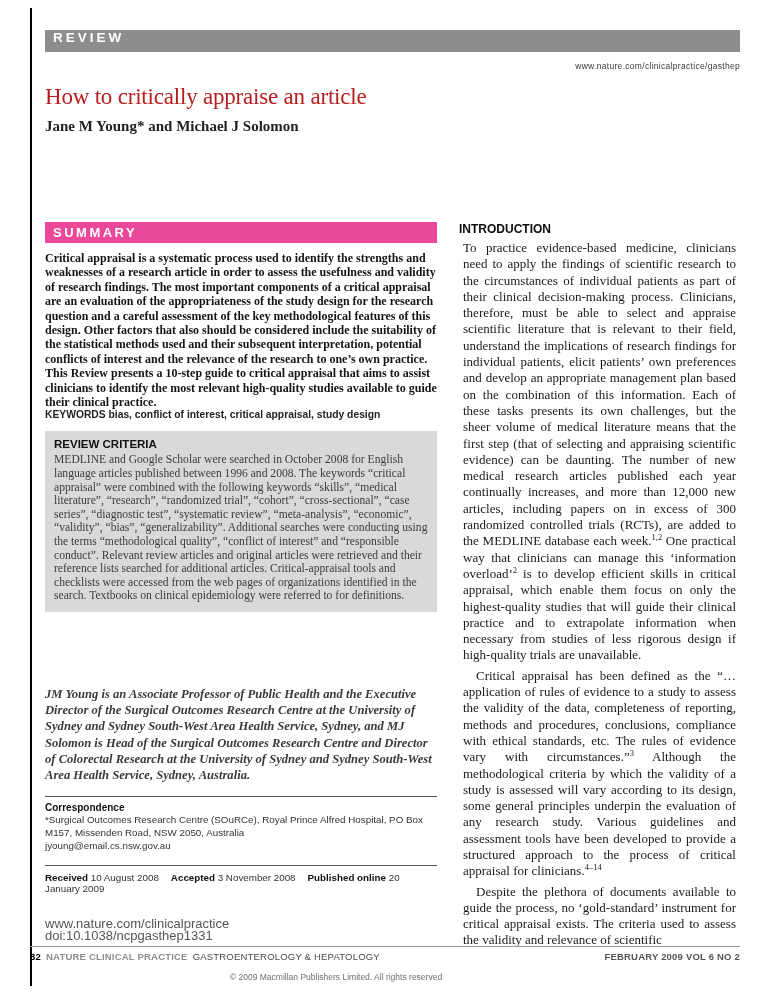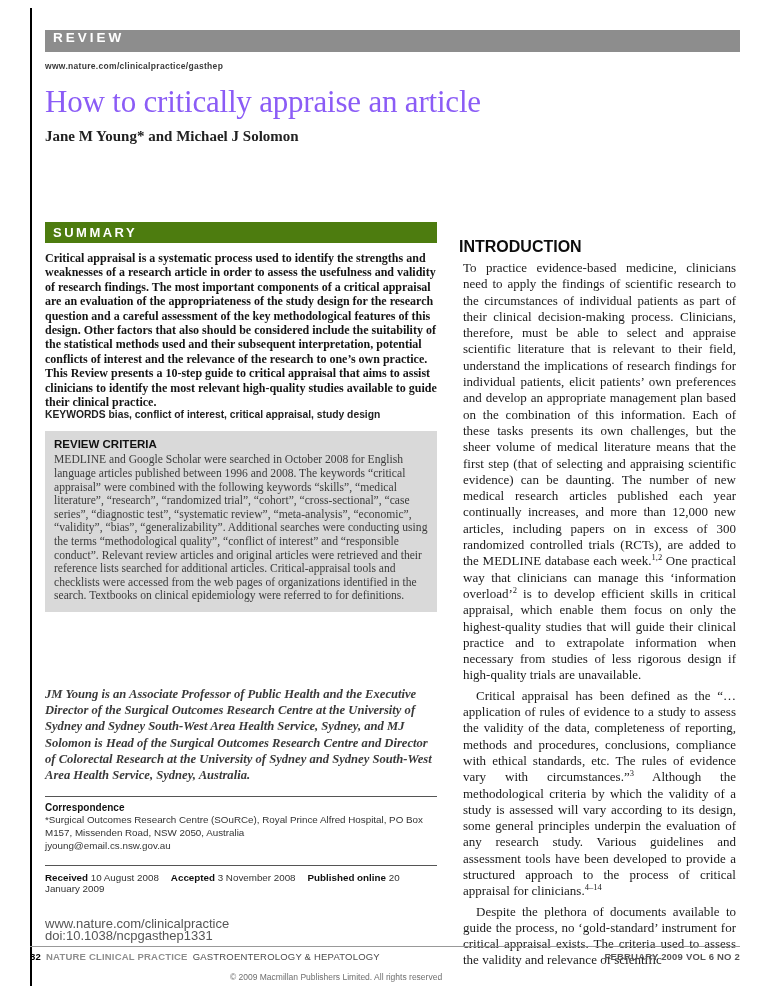--- a/index.html
+++ b/index.html
@@ -5,52 +5,52 @@
   html,body{margin:0;padding:0;background:#fff;}
   .page{position:relative;width:768px;height:994px;background:#ffffff;overflow:hidden;
         font-family:"Liberation Serif", serif;color:#1a1a1a;}
   .vline{position:absolute;left:30px;top:8px;width:2px;height:978px;background:#000;}
 
   
   .header{position:absolute;left:45px;top:30px;width:695px;}
   .kicker-bar{background:#8d8d8d;height:22px;display:flex;}
   .kicker-bar span{color:#fff;font-family:"Liberation Sans",sans-serif;font-weight:bold;
                    font-size:13.5px;letter-spacing:3px;padding-left:8px;}
-  .journal-url{margin-top:9px;font-family:"Liberation Sans",sans-serif;font-weight:bold;
-               font-size:8.5px;color:#3a3a3a;letter-spacing:.3px;}
-  .article-title{margin-top:13px;font-size:31px;color:#8b5cf6;letter-spacing:-.2px;}
+  .journal-url{margin-top:9px;font-family:"Liberation Sans",sans-serif;font-weight:normal;
+               font-size:8.5px;color:#3a3a3a;letter-spacing:.3px;text-align:right;}
+  .article-title{margin-top:13px;font-size:23px;color:#b91c1c;letter-spacing:-.2px;}
   .authors{margin-top:8px;font-size:15px;font-weight:bold;color:#222;}
 
   
   .leftcol{position:absolute;left:45px;top:222px;width:392px;}
   .rightcol{position:absolute;left:459px;top:222px;width:281px;}
 
-  .summary-bar{background:#4d7c0f;height:21px;display:flex;align-items:center;margin-bottom:8px;}
+  .summary-bar{background:#ec4899;height:21px;display:flex;align-items:center;margin-bottom:8px;}
   .summary-bar span{color:#fff;font-family:"Liberation Sans",sans-serif;font-weight:bold;
                     font-size:13px;letter-spacing:2.5px;padding-left:8px;}
   .summary-body{font-size:12px;line-height:14.4px;font-weight:bold;color:#151515;margin:0;}
   .keywords{font-family:"Liberation Sans",sans-serif;font-weight:bold;
             font-size:10.3px;color:#222;}
   .criteria-box{margin-top:11px;background:#d9d9d9;padding:7px 9px 9px 9px;}
   .criteria-heading{font-family:"Liberation Sans",sans-serif;font-weight:bold;font-size:11.5px;
                     color:#111;margin-bottom:3px;}
   .criteria-body{font-size:11.6px;line-height:13.6px;color:#3c3c3c;margin:0;}
   .bio{margin-top:74px;font-style:italic;font-size:12.6px;line-height:16.2px;color:#3a3a3a;font-weight:bold;}
   .rule{border:none;border-top:1px solid #555;margin:13px 0 0 0;}
   .corr-heading{margin-top:5px;font-family:"Liberation Sans",sans-serif;font-weight:bold;
                 font-size:10px;color:#111;}
   .corr-text{font-family:"Liberation Sans",sans-serif;font-size:9.8px;line-height:13px;color:#333;}
   .dates{margin-top:6px;font-family:"Liberation Sans",sans-serif;font-size:9.8px;color:#333;}
   .dates b{color:#111;}
   .dates .val{margin-right:12px;}
   .small-links{margin-top:24px;font-family:Liberation Sans, sans-serif;font-size:13px;
                line-height:11.5px;color:#555;}
 
-  .intro-heading{font-family:"Liberation Sans",sans-serif;font-weight:bold;font-size:16px;
-                 color:#0d0d0d;margin:16px 0 4px 0;}
+  .intro-heading{font-family:"Liberation Sans",sans-serif;font-weight:bold;font-size:12px;
+                 color:#0d0d0d;margin:0 0 4px 0;}
   .intro p{margin:4px;font-size:13px;line-height:16.3px;text-align:justify;color:#1a1a1a;}
   .intro p.indent{text-indent:13px;}
   .sup{vertical-align:super;font-size:8.5px;line-height:0;}
 
   
   .footer-rule{position:absolute;left:30px;top:946px;width:710px;height:1px;background:#999;}
   .footer-row{position:absolute;left:30px;top:951px;width:710px;display:flex;
               justify-content:space-between;font-family:"Liberation Sans",sans-serif;
               font-size:9.5px;letter-spacing:.2px;}
   .footer-left b.pg{color:#000;}

